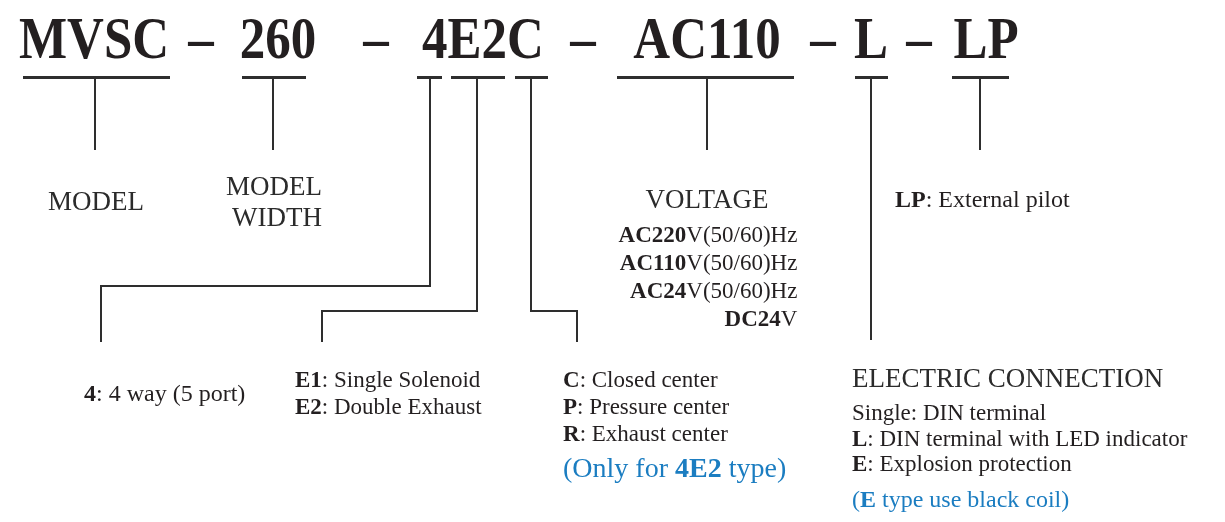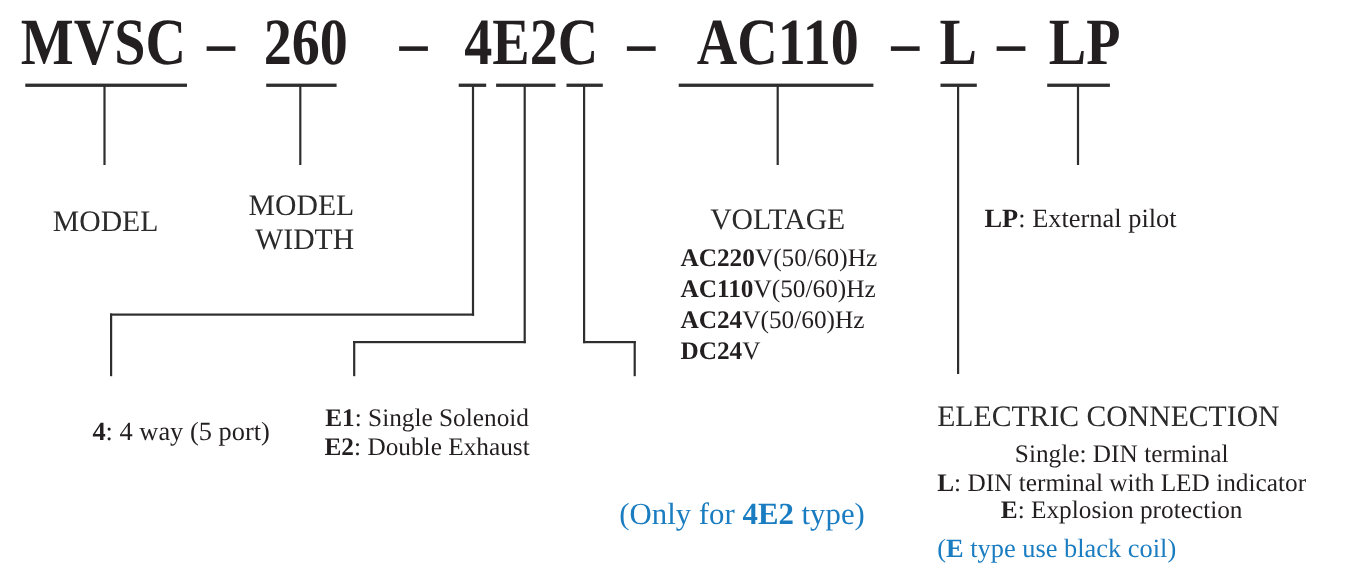--- a/index.html
+++ b/index.html
@@ -13,24 +13,24 @@
     transform:translateX(-50%) scaleX(0.85);transform-origin:center;
     white-space:nowrap;color:#231f20;
   }
   
   .hline{position:absolute;height:3px;background:#2e2e2e;}
   .vline{position:absolute;width:2px;background:#2e2e2e;}
   .thin{height:2px;}
   
   .lbl{position:absolute;font-size:27px;color:#2b2b2b;white-space:nowrap;}
   .ctr{transform:translateX(-50%);text-align:right;}
-  .item{position:absolute;font-size:23px;line-height:27px;white-space:nowrap;color:#231f20;text-align:center;}
+  .item{position:absolute;font-size:23px;line-height:27px;white-space:nowrap;color:#231f20;}
   .b{font-weight:bold;}
   .note{color:#1b7dc1;}
-  .vlist{position:absolute;transform:translateX(-50%);text-align:left;font-size:23px;line-height:28px;white-space:nowrap;}
+  .vlist{position:absolute;transform:translateX(-50%);text-align:right;font-size:23px;line-height:28px;white-space:nowrap;}
   .elist{line-height:25.5px;}
 </style>
 </head>
 <body>
 
 <div class="canvas">
 
   <span class="seg" style="left:94px">MVSC</span>
   <span class="dash" style="left:201px">–</span>
   <span class="seg" style="left:278px">260</span>
@@ -90,20 +90,25 @@
 
   <div class="item" style="left:84px;top:380px;font-size:24px">
     <span class="b">4</span><span>: 4 way (5 port)</span>
   </div>
 
   <div class="item" style="left:295px;top:366px">
     <div><span class="b">E1</span><span>: Single Solenoid</span></div>
     <div><span class="b">E2</span><span>: Double Exhaust</span></div>
   </div>
 
+  <div class="item" style="left:563px;top:366px">
+    <div><span class="b">C</span><span>: Closed center</span></div>
+    <div><span class="b">P</span><span>: Pressure center</span></div>
+    <div><span class="b">R</span><span>: Exhaust center</span></div>
+  </div>
 
   <div class="item note" style="left:563px;top:454px;font-size:28px">
     <span>(Only for </span><span class="b">4E2</span><span> type)</span>
   </div>
 
   <div class="lbl" style="left:852px;top:363px">ELECTRIC CONNECTION</div>
 
   <div class="item elist" style="left:852px;top:400px">
     <div><span>Single</span><span>: DIN terminal</span></div>
     <div><span class="b">L</span><span>: DIN terminal with LED indicator</span></div>

